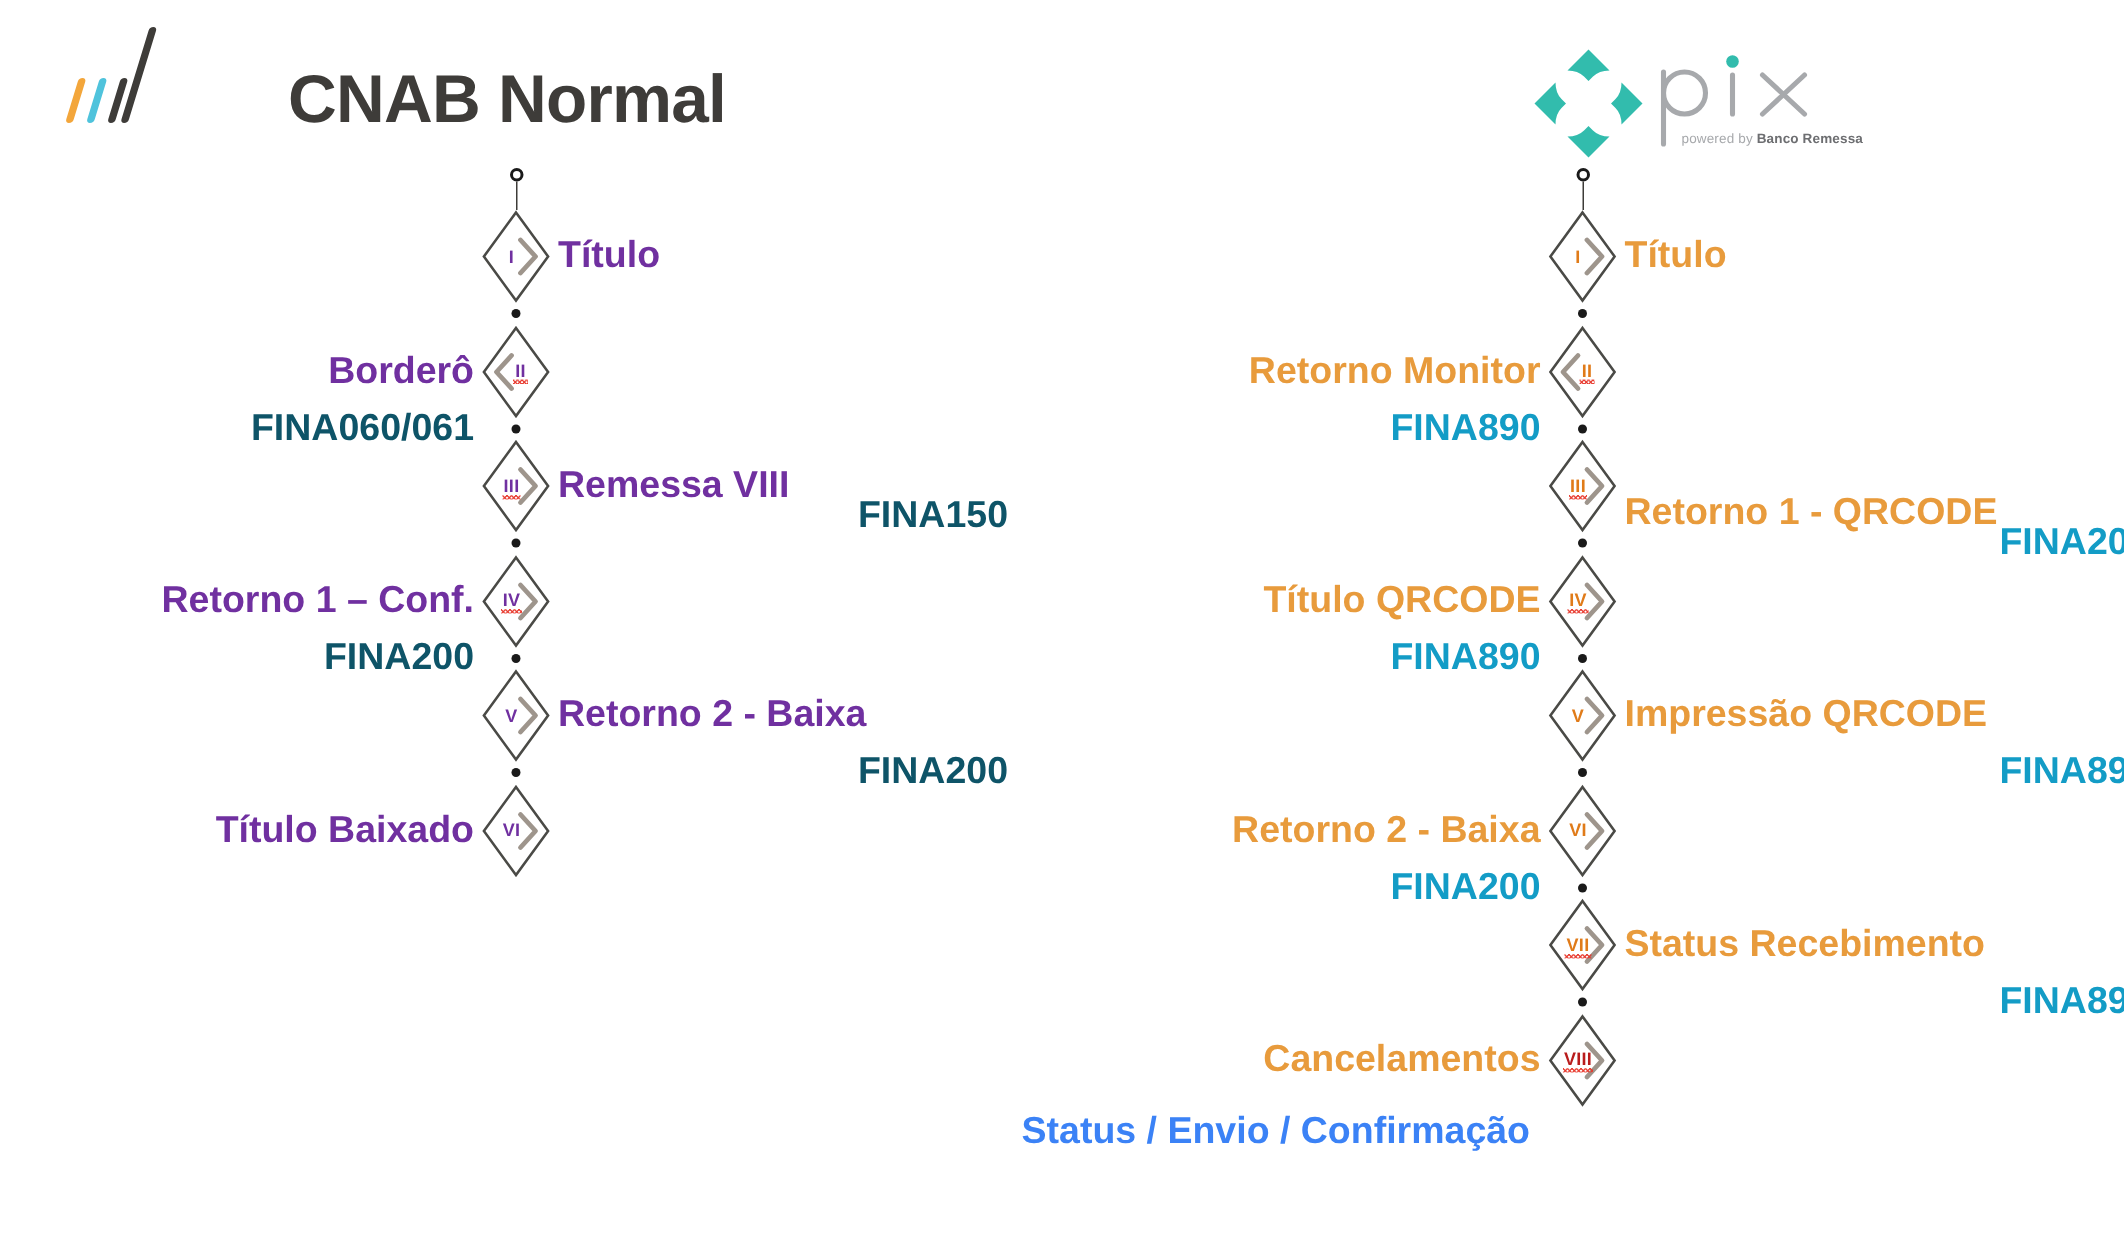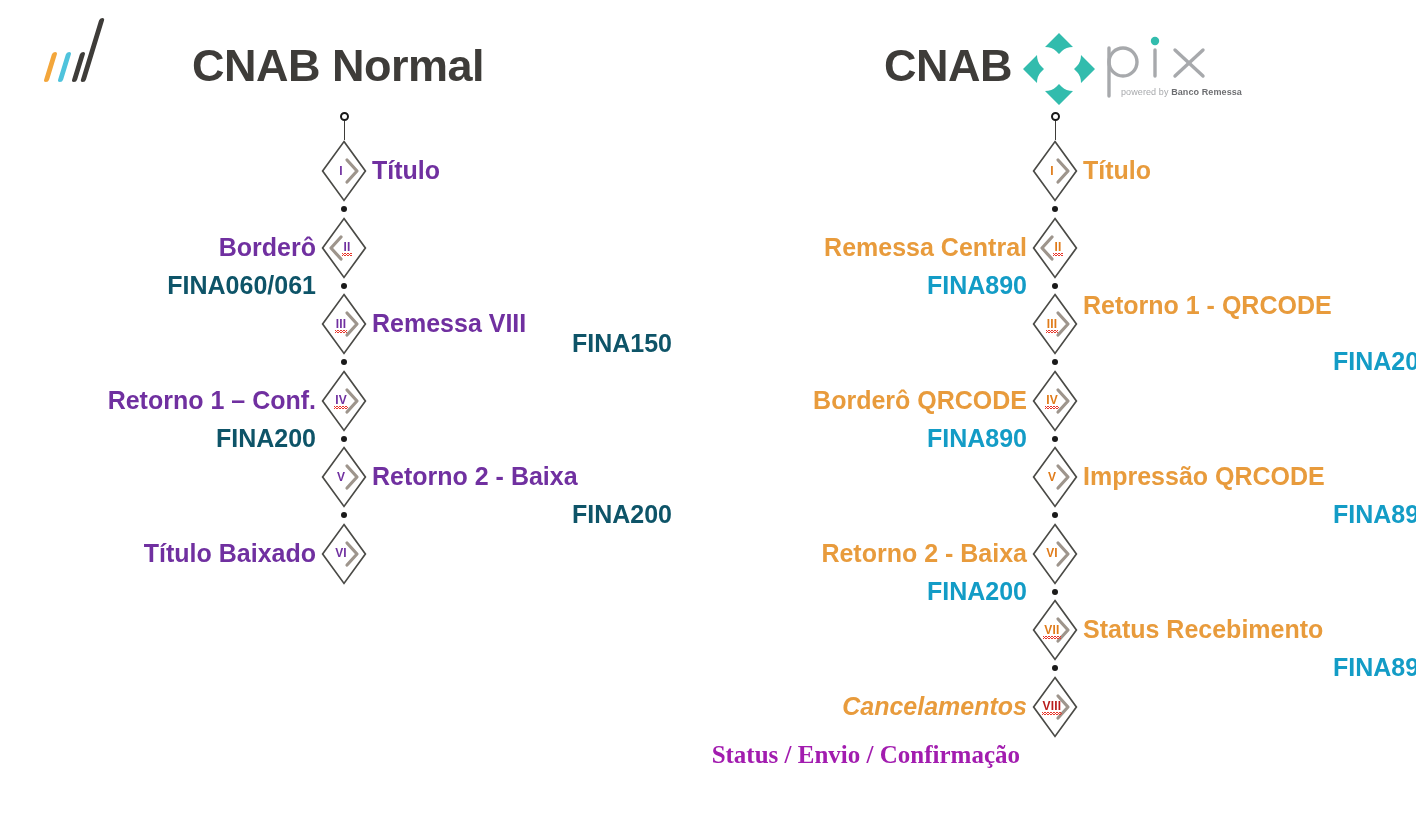--- a/index.html
+++ b/index.html
@@ -66,38 +66,37 @@
   .lbl{
     position:absolute;font-weight:bold;white-space:nowrap;line-height:1;
   }
   .lbl.step{font-size:25px;}
   .lbl.fina{font-size:25px;}
   .lbl.note{font-size:25px;}
   .purple{color:#7030A0;}
   .teal{color:#0E5468;}
   .orange{color:#E89B3C;}
   .blue{color:#139CC6;}
-  .gray{color:#a21caf;font-family:Liberation Serif, serif;}
+  .gray{color:#3b82f6;}
   .lbl.r{text-align:right;}
   .lbl.l{text-align:left;}
 </style>
 </head>
 <body>
 
 <div class="stage">
 
   <div class="logo">
     <i class="sl o"></i>
       <i class="sl c"></i>
       <i class="sl d"></i>
       <i class="sl tall"></i>
   </div>
 
   <div class="title" id="title-left">CNAB Normal</div>
-  <div class="title" id="title-right">CNAB</div>
 
   <div class="pixlogo">
     <svg class="pixmark" viewBox="0 0 76 76">
       <g fill="#32BCAD">
         <path d="M38 2 L52 16 q-7 0-11 4 L38 23 L35 20 q-4-4-11-4 Z"></path>
         <path d="M2 38 L16 24 q0 7 4 11 L23 38 L20 41 q-4 4-4 11 Z"></path>
         <path d="M74 38 L60 24 q0 7-4 11 L53 38 L56 41 q4 4 4 11 Z"></path>
         <path d="M38 74 L24 60 q7 0 11-4 L38 53 L41 56 q4 4 11 4 Z"></path>
       </g>
       <g fill="#32BCAD">
@@ -210,45 +209,45 @@
       <div class="middot" style="left: 1052px; top: 206.25px;"></div>
       <div class="node" style="left: 1032px; top: 216.5px;">
         <svg width="46" height="62" viewBox="0 0 46 62">
           <path d="M23 1.6 L44.4 31 L23 60.4 L1.6 31 Z" fill="#ffffff" stroke="#4A4A46" stroke-width="1.7"></path>
           <path d="M20 20 L10 31 L20 42" fill="none" stroke="#9E958C" stroke-width="3.2" stroke-linecap="round" stroke-linejoin="round"></path>
         </svg>
         <div class="numeral shift-l" style="color:#E07B19">
           <span>II<i class="squig"></i></span>
         </div>
       </div>
-      <div class="lbl step orange r" style="top: 234.5px; left: 327px; width: 700px;">Remessa Central</div>
+      <div class="lbl step orange r" style="top: 234.5px; left: 327px; width: 700px;">Retorno Monitor</div>
       <div class="lbl fina blue l" style="top: 272.75px; left: 327px; width: 700px; text-align: right;">FINA890</div>
       <div class="middot" style="left: 1052px; top: 282.75px;"></div>
       <div class="node" style="left: 1032px; top: 293px;">
         <svg width="46" height="62" viewBox="0 0 46 62">
           <path d="M23 1.6 L44.4 31 L23 60.4 L1.6 31 Z" fill="#ffffff" stroke="#4A4A46" stroke-width="1.7"></path>
           <path d="M26 20 L36 31 L26 42" fill="none" stroke="#9E958C" stroke-width="3.2" stroke-linecap="round" stroke-linejoin="round"></path>
         </svg>
         <div class="numeral shift-r" style="color:#E07B19">
           <span>III<i class="squig"></i></span>
         </div>
       </div>
-      <div class="lbl step orange l" style="top: 293px; left: 1083px;">Retorno 1 - QRCODE</div>
+      <div class="lbl step orange l" style="top: 329px; left: 1083px;">Retorno 1 - QRCODE</div>
       <div class="lbl fina blue r" style="top: 349.25px; left: 1083px; width: 350px; text-align: right;">FINA200</div>
       <div class="middot" style="left: 1052px; top: 359.25px;"></div>
       <div class="node" style="left: 1032px; top: 369.5px;">
         <svg width="46" height="62" viewBox="0 0 46 62">
           <path d="M23 1.6 L44.4 31 L23 60.4 L1.6 31 Z" fill="#ffffff" stroke="#4A4A46" stroke-width="1.7"></path>
           <path d="M26 20 L36 31 L26 42" fill="none" stroke="#9E958C" stroke-width="3.2" stroke-linecap="round" stroke-linejoin="round"></path>
         </svg>
         <div class="numeral shift-r" style="color:#E07B19">
           <span>IV<i class="squig"></i></span>
         </div>
       </div>
-      <div class="lbl step orange r" style="top: 387.5px; left: 327px; width: 700px;">Borderô QRCODE</div>
+      <div class="lbl step orange r" style="top: 387.5px; left: 327px; width: 700px;">Título QRCODE</div>
       <div class="lbl fina blue l" style="top: 425.75px; left: 327px; width: 700px; text-align: right;">FINA890</div>
       <div class="middot" style="left: 1052px; top: 435.75px;"></div>
       <div class="node" style="left: 1032px; top: 446px;">
         <svg width="46" height="62" viewBox="0 0 46 62">
           <path d="M23 1.6 L44.4 31 L23 60.4 L1.6 31 Z" fill="#ffffff" stroke="#4A4A46" stroke-width="1.7"></path>
           <path d="M26 20 L36 31 L26 42" fill="none" stroke="#9E958C" stroke-width="3.2" stroke-linecap="round" stroke-linejoin="round"></path>
         </svg>
         <div class="numeral shift-r" style="color:#E07B19">
           <span>V</span>
         </div>
@@ -282,18 +281,18 @@
       <div class="middot" style="left: 1052px; top: 665.25px;"></div>
       <div class="node" style="left: 1032px; top: 675.5px;">
         <svg width="46" height="62" viewBox="0 0 46 62">
           <path d="M23 1.6 L44.4 31 L23 60.4 L1.6 31 Z" fill="#ffffff" stroke="#4A4A46" stroke-width="1.7"></path>
           <path d="M26 20 L36 31 L26 42" fill="none" stroke="#9E958C" stroke-width="3.2" stroke-linecap="round" stroke-linejoin="round"></path>
         </svg>
         <div class="numeral shift-r" style="color:#b91c1c">
           <span>VIII<i class="squig"></i></span>
         </div>
       </div>
-      <div class="lbl step orange r" style="top: 693.5px; left: 327px; width: 700px; font-style: italic;">Cancelamentos</div>
+      <div class="lbl step orange r" style="top: 693.5px; left: 327px; width: 700px;">Cancelamentos</div>
     </div>
 
   <div class="lbl note gray r" style="left:260px;top:742px;width:760px;">Status / Envio / Confirmação</div>
 
 </div>
 
 </body></html>

